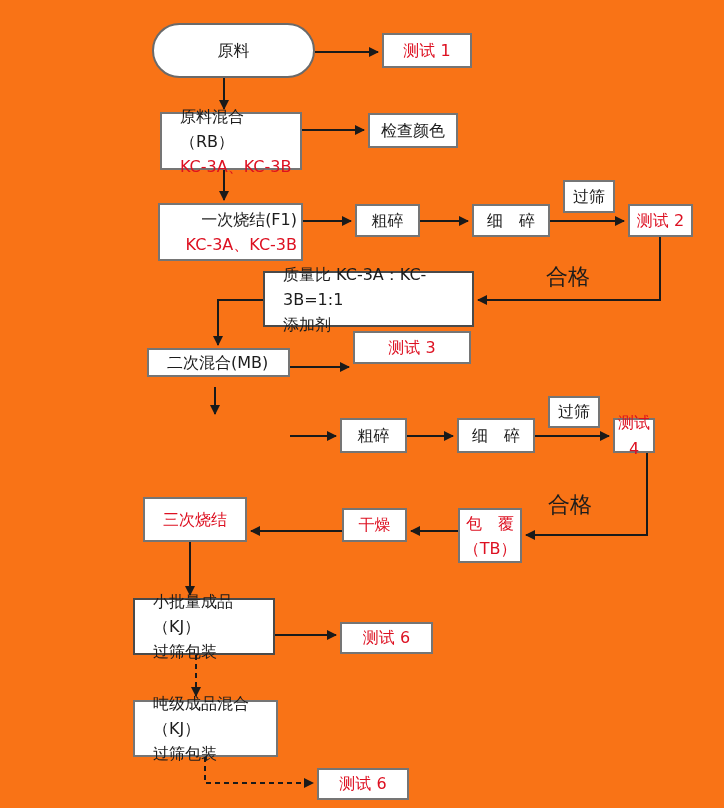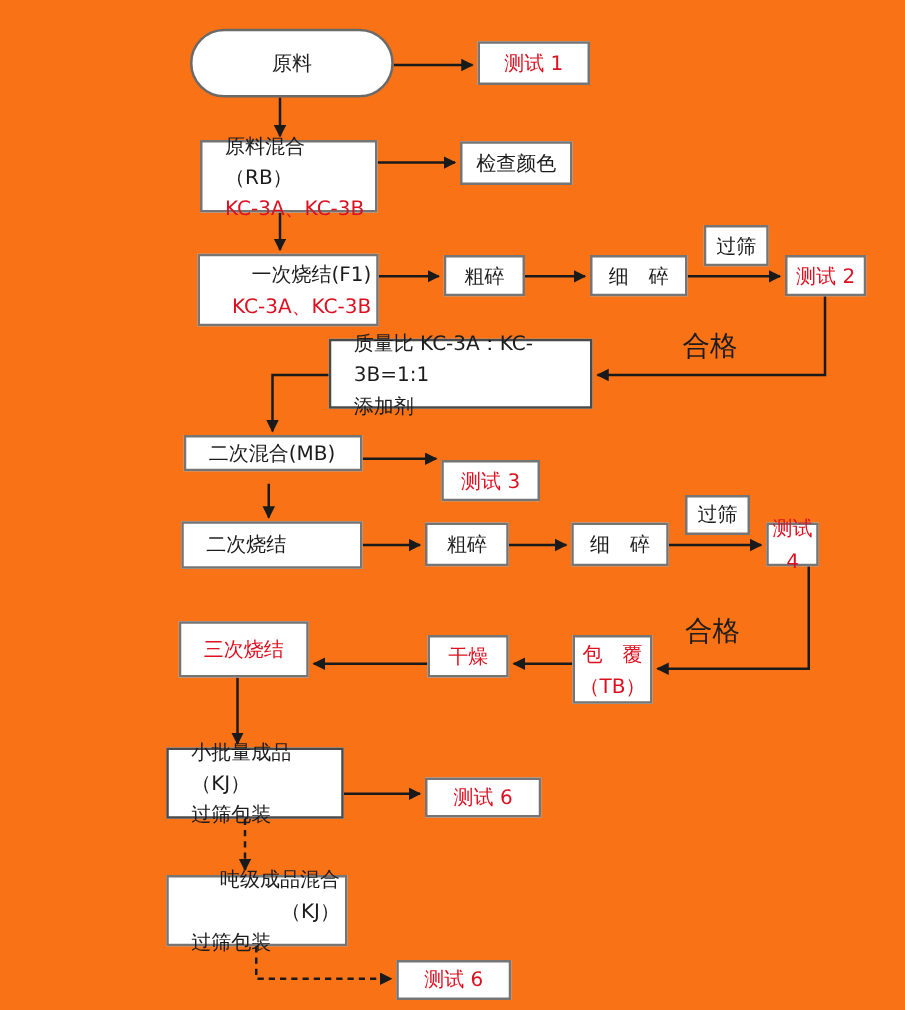--- a/index.html
+++ b/index.html
@@ -109,27 +109,24 @@
 
   <div class="box left dark tight" style="left:263px;top:271px;width:211px;height:56px;">
     <span>质量比 KC-3A：KC-3B=1:1</span>
     <span>添加剂</span>
   </div>
 
   <div class="box left" style="left:147px;top:348px;width:143px;height:29px;">
     <span>二次混合(MB)</span>
   </div>
 
-  <div class="box center" style="left:353px;top:368px;width:79px;height:33px;">
+  <div class="box center" style="left:353px;top:331px;width:118px;height:33px;">
     <span class="red">测试 3</span>
   </div>
 
-  <div class="box left" style="left:145px;top:417px;width:145px;height:38px;">
-    <span>二次烧结</span>
-  </div>
 
   <div class="box center" style="left:340px;top:418px;width:67px;height:35px;">
     <span>粗碎</span>
   </div>
 
   <div class="box center" style="left:457px;top:418px;width:78px;height:35px;">
     <span>细　碎</span>
   </div>
 
   <div class="box center" style="left:548px;top:396px;width:52px;height:32px;">
@@ -157,21 +154,21 @@
 
   <div class="box left dark tight" style="left:133px;top:598px;width:142px;height:57px;">
     <span>小批量成品（KJ）</span>
     <span>过筛包装</span>
   </div>
 
   <div class="box center" style="left:340px;top:622px;width:93px;height:32px;">
     <span class="red">测试 6</span>
   </div>
 
-  <div class="box left tight" style="left:133px;top:700px;width:145px;height:57px;text-align:right;">
+  <div class="box left tight" style="left:133px;top:700px;width:145px;height:57px;">
     <span>吨级成品混合（KJ）</span>
     <span>过筛包装</span>
   </div>
 
   <div class="box center" style="left:317px;top:768px;width:92px;height:32px;">
     <span class="red">测试 6</span>
   </div>
 
 </div>
 

